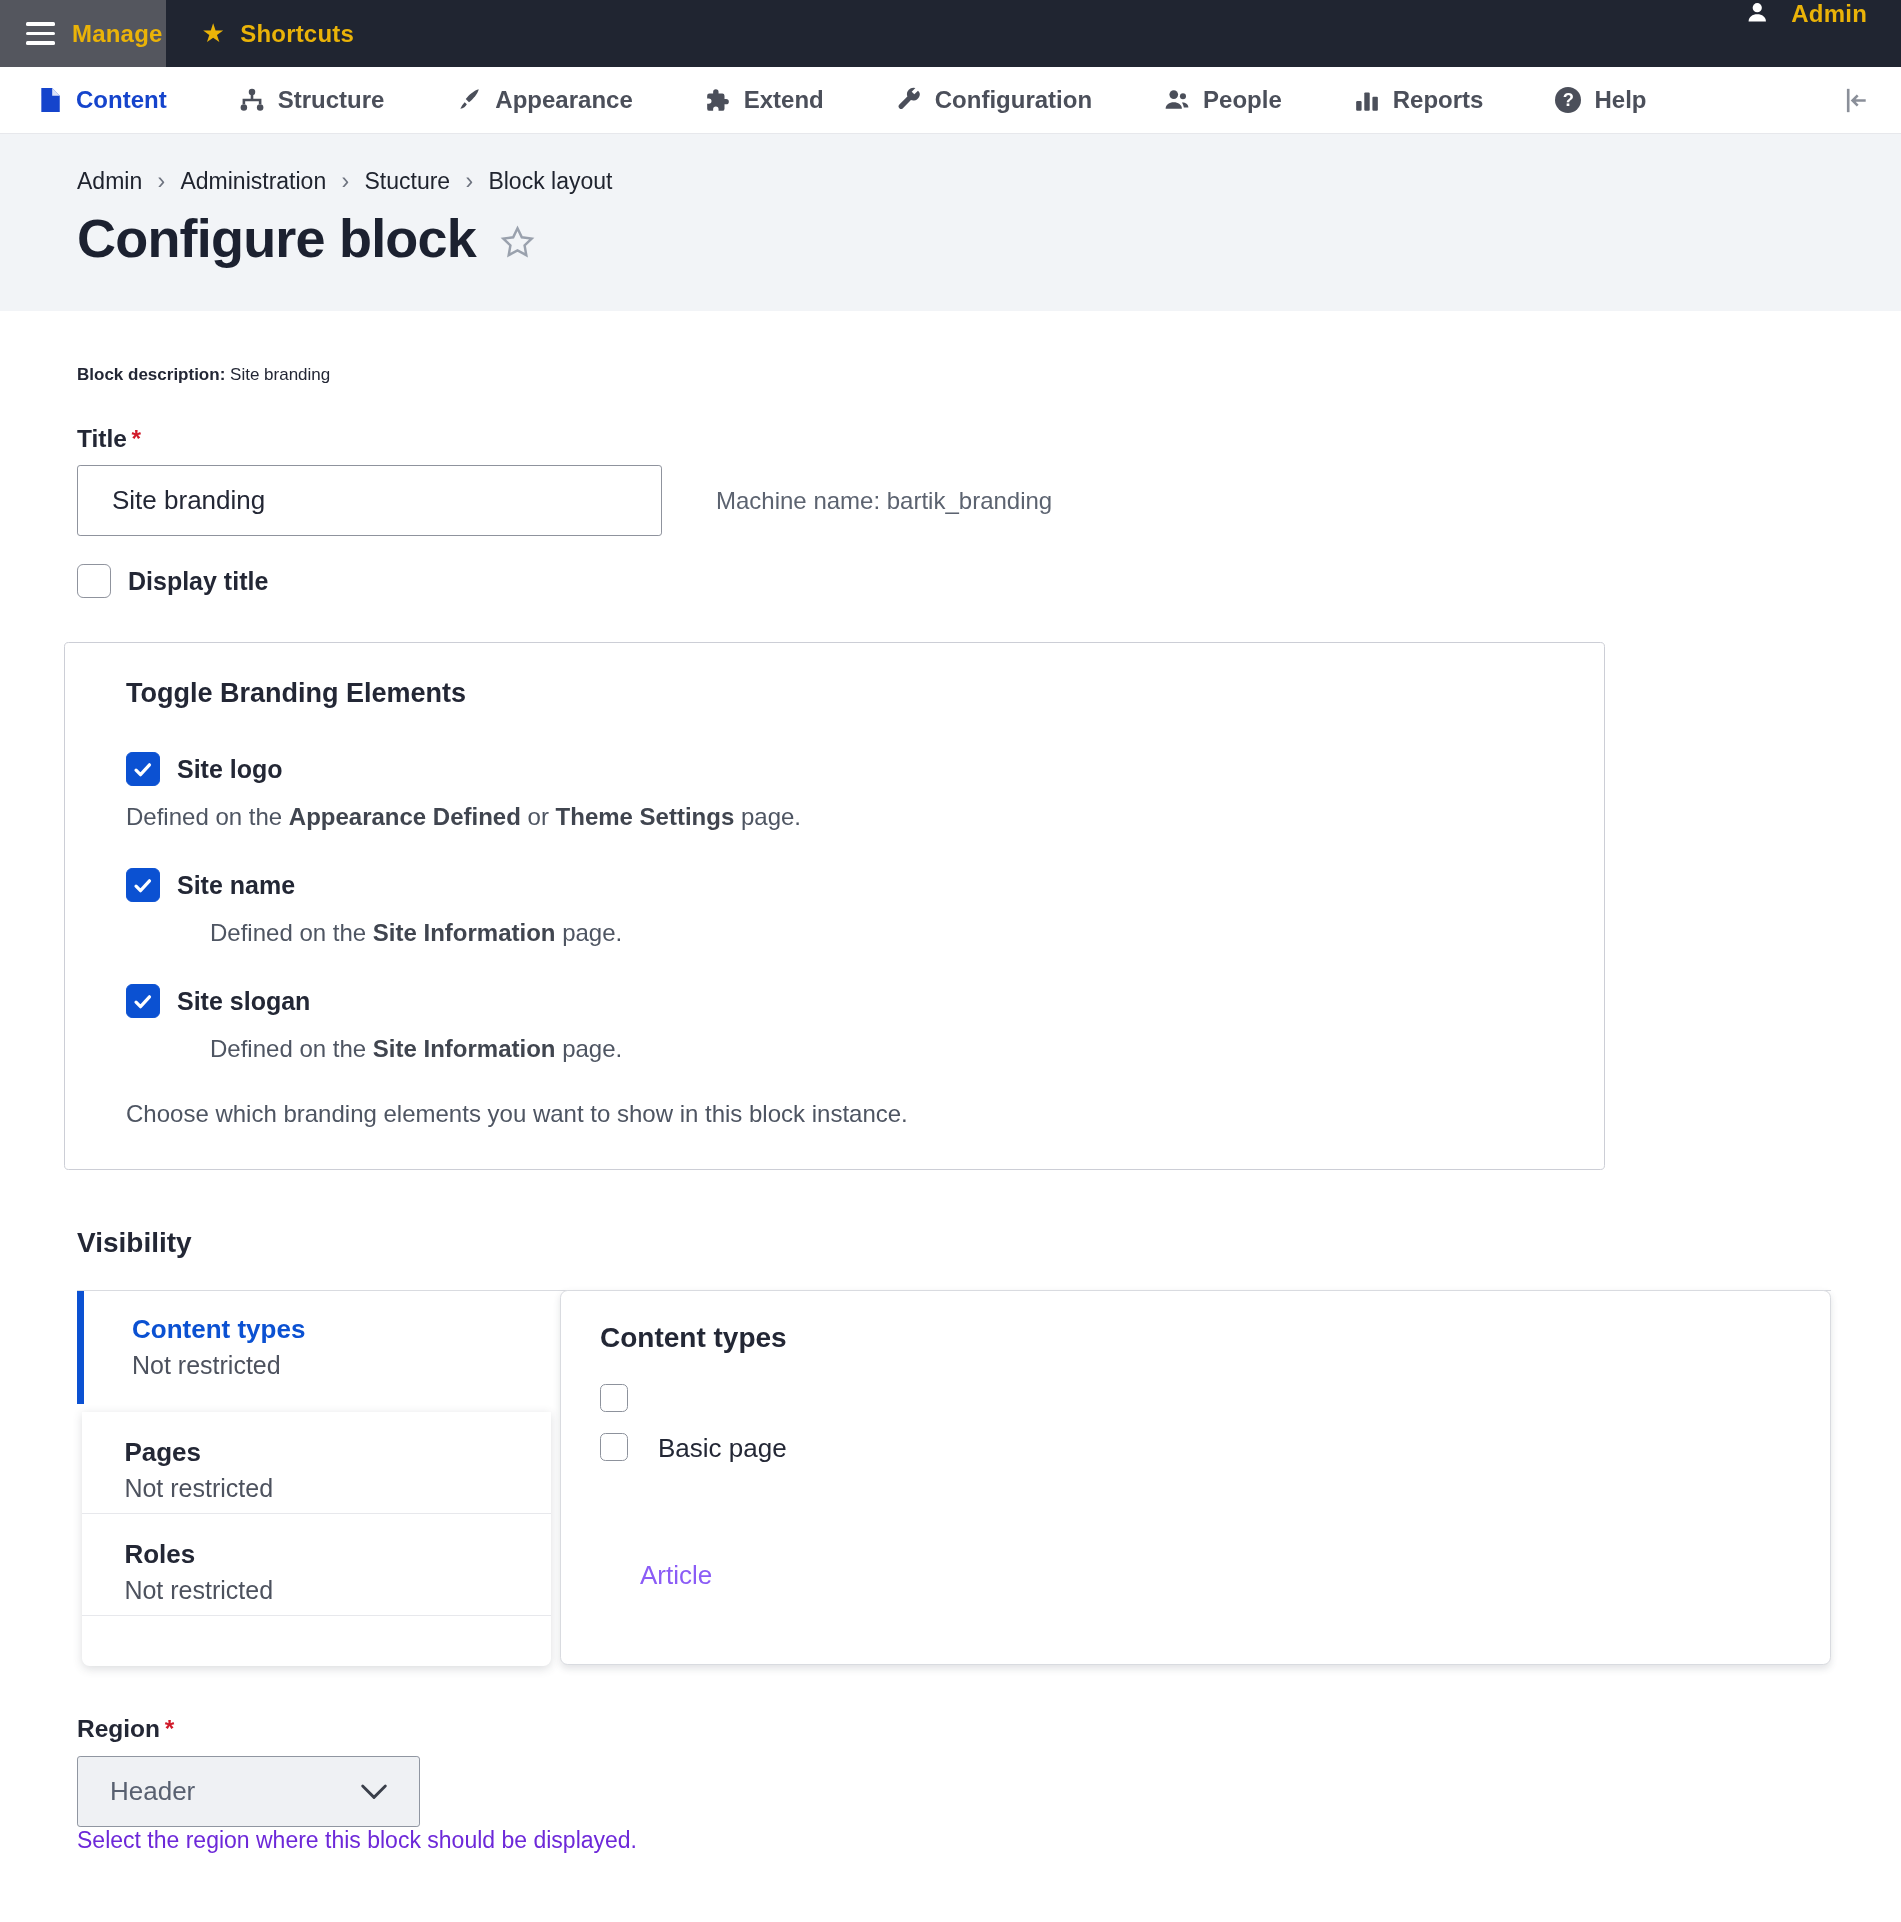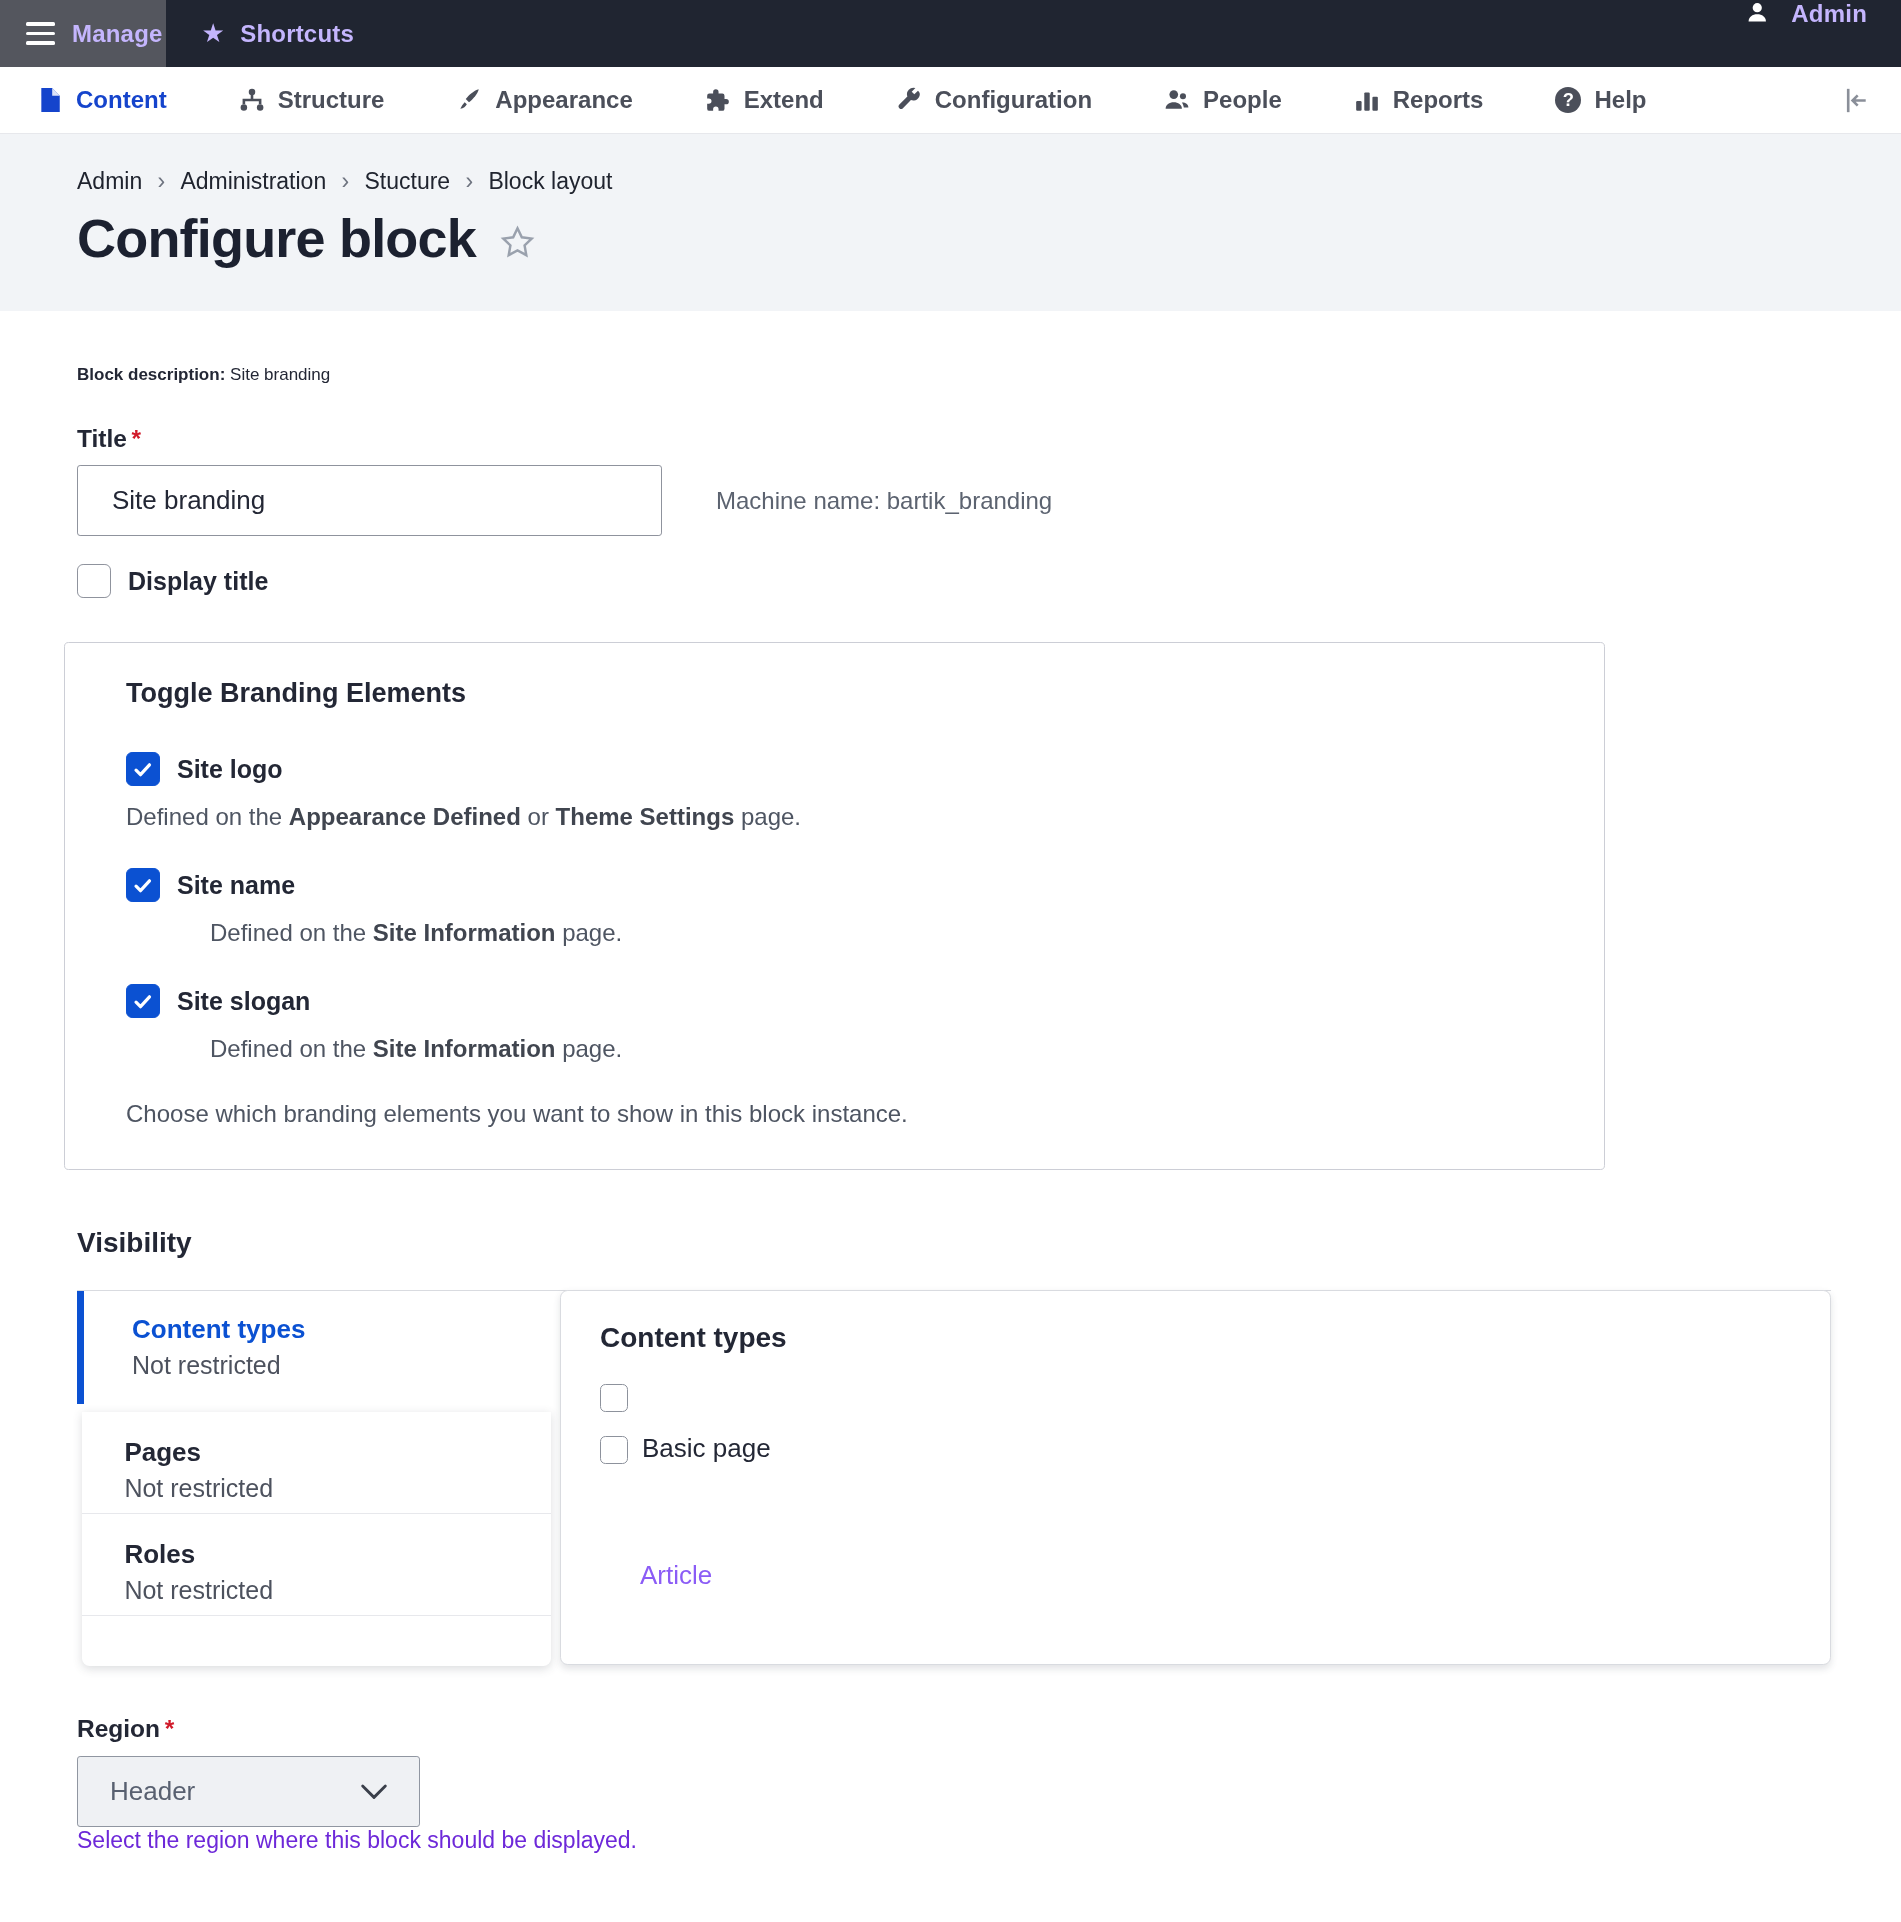--- a/index.html
+++ b/index.html
@@ -5,21 +5,21 @@
   * { margin:0; padding:0; box-sizing:border-box; }
   html,body { width:1901px; height:1923px; }
   body {
     font-family:"Liberation Sans", sans-serif;
     background:#ffffff; color:#232735; overflow:hidden;
   }
   svg { display:block; }
 
   
   .topbar {
-    height:67px; background:#202531; display:flex; align-items:stretch; color:#c4b5fd;
+    height:67px; background:#202531; display:flex; align-items:stretch; color:#eab308;
   }
   .topbar .manage {
     width:166px; background:#54565e; display:flex; align-items:center; gap:17px;
     padding-left:26px; cursor:pointer;
   }
   .topbar .shortcuts {
     display:flex; align-items:center; gap:15.3px; padding:0 31px; margin-left:4.6px; cursor:pointer;
   }
   .topbar .spacer { flex:1; }
   .topbar .admin {
@@ -112,21 +112,21 @@
     border-radius:0 0 7.7px 7.7px; box-shadow:0 2.3px 9.2px rgba(60,64,76,.18);
   }
   .vis-tabcol .tab-block { padding:24.5px 0 0 42px; height:101px; cursor:pointer; }
   .vis-tabcol .divider { height:0.8px; background:#e7e8ec; }
   .vis-panel {
     position:absolute; left:483px; top:0; right:0; height:375px; background:#fff;
     border:0.8px solid #d9dbe0; border-radius:7.7px; box-shadow:0 3.1px 7.7px rgba(60,64,76,.14);
     padding:31px 0 0 39px;
   }
   .vis-panel-heading { font-size:28px; font-weight:700; color:#232735; }
-  .vis-cb-row { display:flex; align-items:flex-end; gap:14px; margin-top:30px; }
+  .vis-cb-row { display:flex; align-items:flex-start; gap:30px; margin-top:30px; }
   .vis-cb-row.second { margin-top:21px; }
   .vis-extra { margin-top:96px; padding-left:40px; font-size:26px; color:#8b5cf6; }
 
   
   .region-block { margin-top:49px; }
   .select-box {
     margin-top:12.3px; width:343px; height:71px; background:#eff1f4;
     border:0.8px solid #9096a1; border-radius:3.1px; display:flex; align-items:center;
     padding:0 28px 0 32px; cursor:pointer;
   }

